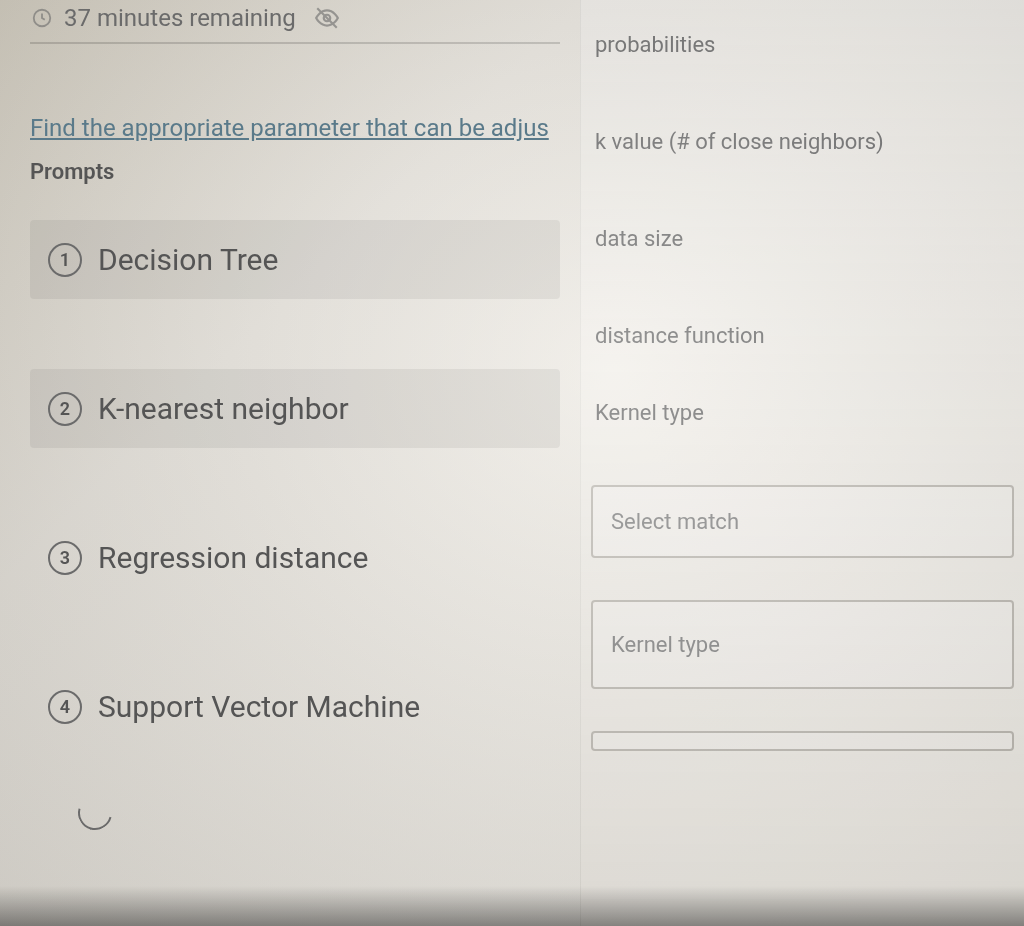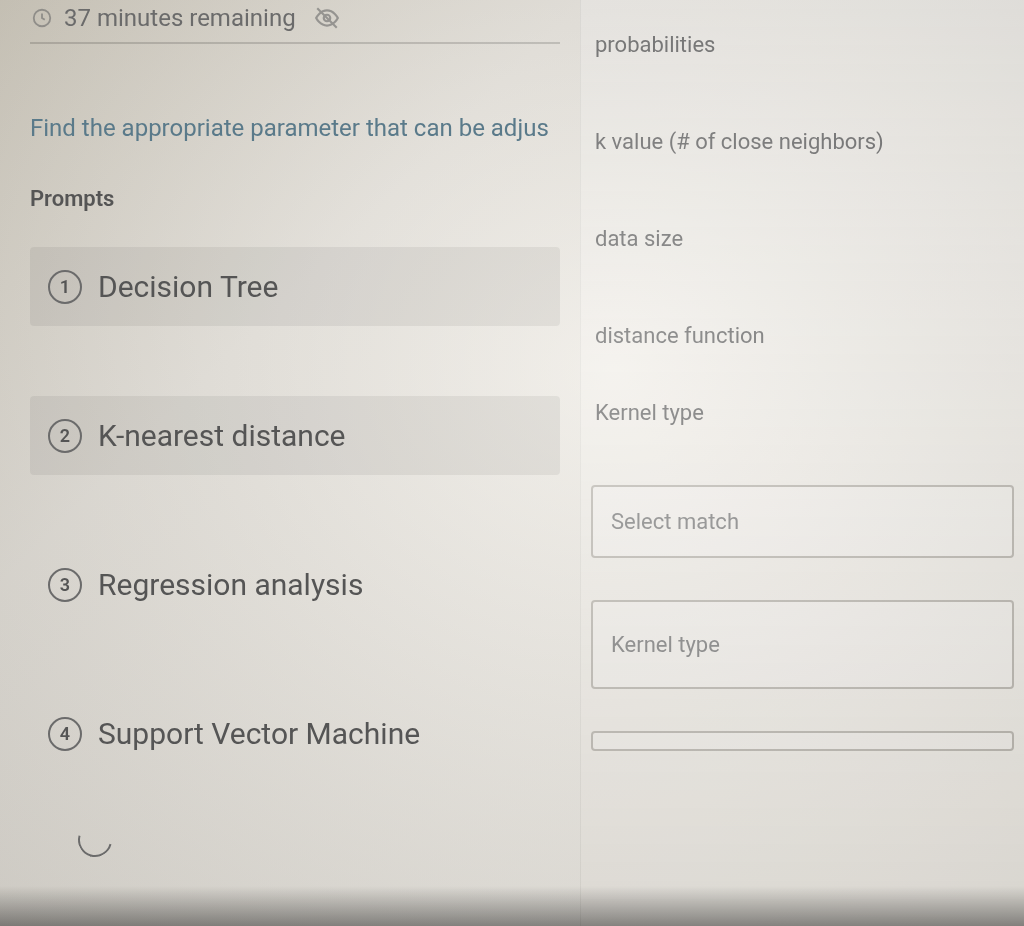--- a/index.html
+++ b/index.html
@@ -47,23 +47,24 @@
       opacity: 0.6;
     }
     .timer-bar .eye-icon {
       margin-left: 8px;
       opacity: 0.6;
       display: inline-flex;
     }
     .question-text {
       font-size: 24px;
       color: #5a7a8a;
-      margin-bottom: 44px;
+      margin-bottom: 17px;
       white-space: nowrap;
       overflow: hidden;
+      text-decoration: underline;
     }
     .prompts-label {
       font-size: 22px;
       font-weight: 600;
       color: #555;
       margin-bottom: 36px;
     }
     .prompt-item {
       display: flex;
       align-items: center;
@@ -165,26 +166,26 @@
 
     <div class="prompts-label">Prompts</div>
 
     <div class="prompt-item shaded">
       <div class="num-circle">1</div>
       <div class="prompt-label">Decision Tree</div>
     </div>
 
     <div class="prompt-item shaded">
       <div class="num-circle">2</div>
-      <div class="prompt-label">K-nearest distance</div>
+      <div class="prompt-label">K-nearest neighbor</div>
     </div>
 
     <div class="prompt-item">
       <div class="num-circle">3</div>
-      <div class="prompt-label">Regression analysis</div>
+      <div class="prompt-label">Regression distance</div>
     </div>
 
     <div class="prompt-item">
       <div class="num-circle">4</div>
       <div class="prompt-label">Support Vector Machine</div>
     </div>
 
     <div class="partial-circle"></div>
 
   </div>

